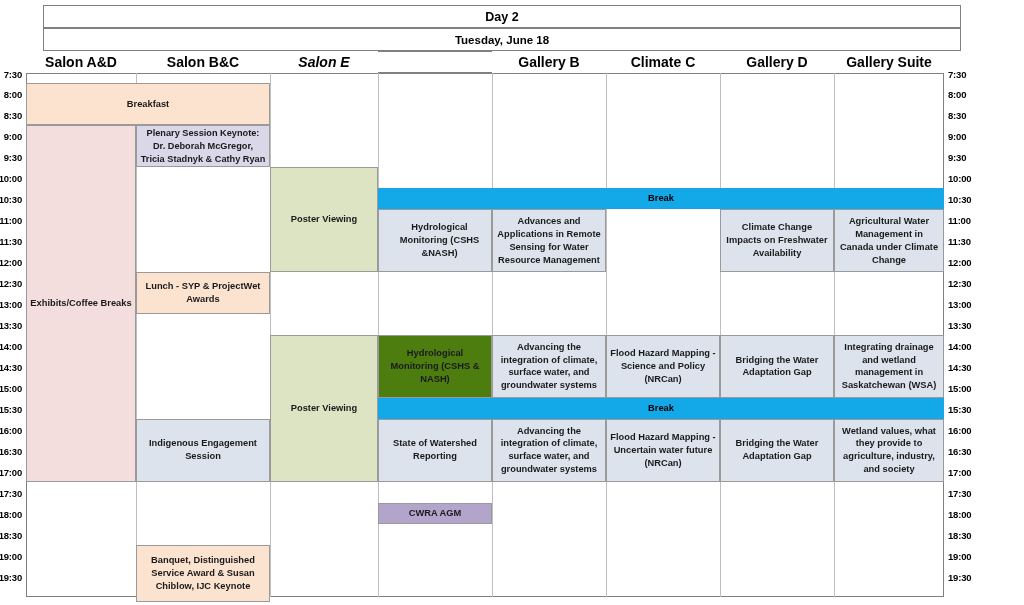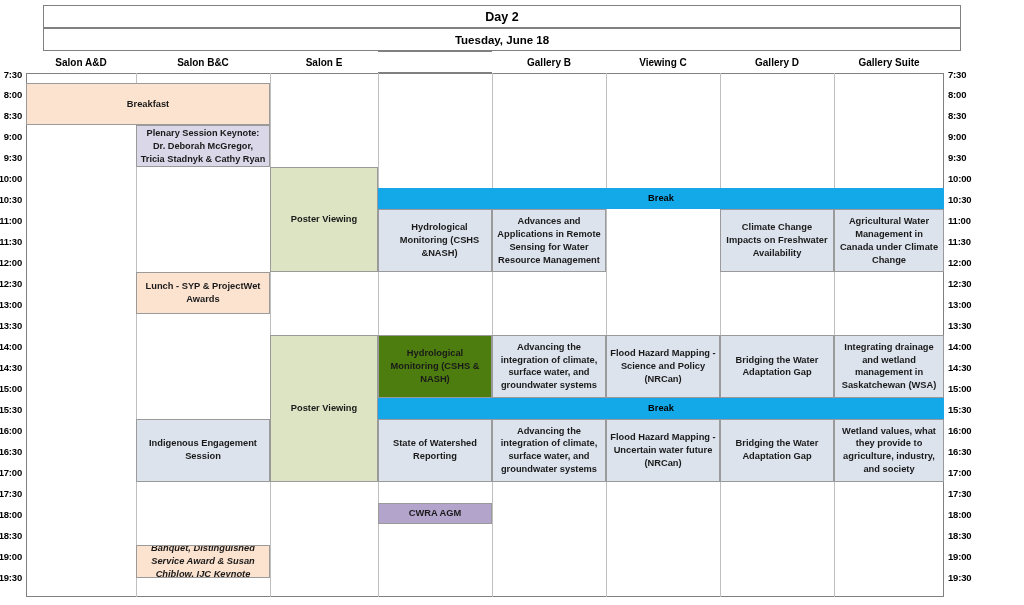--- a/index.html
+++ b/index.html
@@ -30,21 +30,21 @@
     margin-left: 17px;
   }
   .hdr-day { font-size: 12.5px; }
   .hdr-date { font-size: 11.5px; }
 
   .venue-hdr {
     display: flex; align-items: center; justify-content: center;
     background: #ffffff;
     border-left: 1px solid #ffffff;
     border-right: 1px solid #ffffff;
-    font-size: 10px;
+    font-size: 14px;
     font-weight: bold;
     color: #000000;
     text-align: center;
   }
   .venue-hdr-rule {
     border-top: 1px solid #808080;
     border-bottom: 1px solid #808080;
     background: transparent;
     pointer-events: none;
   }
@@ -98,24 +98,24 @@
 <div id="schedule">
 
   <div class="abs hdr-day" style="left:26px; top:5px; width:918px; height:23px;">Day 2</div>
 
   <div class="abs hdr-date" style="left:26px; top:28px; width:918px; height:23px;">Tuesday, June 18</div>
 
   <div class="abs venue-hdr-rule" style="left:26px; top:51px; width:918px; height:22px;"></div>
   <div class="abs" id="venue-headers" style="left:26px; top:51px; width:918px; height:22px;">
       <div class="venue-hdr abs" style="left: 0px; top: 0px; width: 110px; height: 22px;">Salon A&amp;D</div>
       <div class="venue-hdr abs" style="left: 110px; top: 0px; width: 134px; height: 22px;">Salon B&amp;C</div>
-      <div class="venue-hdr abs" style="left: 244px; top: 0px; width: 108px; height: 22px;">Salon E</div>
+      <div class="venue-hdr abs" style="left: 244px; top: 0px; width: 108px; height: 22px; font-style: italic;">Salon E</div>
       <div class="venue-hdr abs" style="left: 352px; top: 0px; width: 114px; height: 22px; margin-top: 37px;">Gallery A</div>
       <div class="venue-hdr abs" style="left: 466px; top: 0px; width: 114px; height: 22px;">Gallery B</div>
-      <div class="venue-hdr abs" style="left: 580px; top: 0px; width: 114px; height: 22px;">Viewing C</div>
+      <div class="venue-hdr abs" style="left: 580px; top: 0px; width: 114px; height: 22px;">Climate C</div>
       <div class="venue-hdr abs" style="left: 694px; top: 0px; width: 114px; height: 22px;">Gallery D</div>
       <div class="venue-hdr abs" style="left: 808px; top: 0px; width: 110px; height: 22px;">Gallery Suite</div>
     </div>
 
   <div class="abs" id="time-col-left" style="left:0px; top:73px; width:26px; height:524px;">
       <div class="time-label abs time-left" style="left: 0px; top: -9.48px; width: 26px; height: 20.96px;">7:30</div>
       <div class="time-label abs time-left" style="left: 0px; top: 11.48px; width: 26px; height: 20.96px;">8:00</div>
       <div class="time-label abs time-left" style="left: 0px; top: 32.44px; width: 26px; height: 20.96px;">8:30</div>
       <div class="time-label abs time-left" style="left: 0px; top: 53.4px; width: 26px; height: 20.96px;">9:00</div>
       <div class="time-label abs time-left" style="left: 0px; top: 74.36px; width: 26px; height: 20.96px;">9:30</div>
@@ -177,20 +177,23 @@
       <div class="col-div abs" style="left: 466px; top: 0px; width: 1px; height: 524px;"></div>
       <div class="col-div abs" style="left: 580px; top: 0px; width: 1px; height: 524px;"></div>
       <div class="col-div abs" style="left: 694px; top: 0px; width: 1px; height: 524px;"></div>
       <div class="col-div abs" style="left: 808px; top: 0px; width: 1px; height: 524px;"></div>
     </div>
 
   <div class="abs" id="events-layer" style="left:0px; top:0px; width:1024px; height:605px;">
       <div class="evt abs" style="left: 26px; top: 83.48px; width: 244px; height: 41.92px; background: rgb(252, 227, 208);">
         <span>Breakfast</span>
       </div>
+      <div class="evt abs" style="left: 26px; top: 125.4px; width: 110px; height: 356.32px; background: rgb(244, 222, 221);">
+        <span>Exhibits/Coffee Breaks</span>
+      </div>
       <div class="evt abs evt-plenary" style="left: 136px; top: 125.4px; width: 134px; height: 41.92px; background: rgb(217, 215, 232);">
         <span>Plenary Session Keynote: Dr. Deborah McGregor, Tricia Stadnyk &amp; Cathy Ryan</span>
       </div>
       <div class="evt abs" style="left: 270px; top: 167.32px; width: 108px; height: 104.8px; background: rgb(221, 228, 196);">
         <span>Poster Viewing</span>
       </div>
       <div class="evt abs evt-break" style="left: 378px; top: 188.28px; width: 566px; height: 20.96px; background: rgb(19, 168, 232);">
         <span>Break</span>
       </div>
       <div class="evt abs" style="left: 378px; top: 209.24px; width: 114px; height: 62.88px; background: rgb(220, 227, 237); padding-left: 12px;">
@@ -243,18 +246,18 @@
       </div>
       <div class="evt abs" style="left: 720px; top: 418.84px; width: 114px; height: 62.88px; background: rgb(220, 227, 237);">
         <span>Bridging the Water Adaptation Gap</span>
       </div>
       <div class="evt abs" style="left: 834px; top: 418.84px; width: 110px; height: 62.88px; background: rgb(220, 227, 237);">
         <span>Wetland values, what they provide to agriculture, industry, and society</span>
       </div>
       <div class="evt abs" style="left: 378px; top: 502.68px; width: 114px; height: 20.96px; background: rgb(179, 164, 204);">
         <span>CWRA AGM</span>
       </div>
-      <div class="evt abs" style="left: 136px; top: 544.6px; width: 134px; height: 33px; background: rgb(252, 227, 208); font-style: italic;">
+      <div class="evt abs" style="left: 136px; top: 544.6px; width: 134px; height: 57px; background: rgb(252, 227, 208);">
         <span>Banquet, Distinguished Service Award &amp; Susan Chiblow, IJC Keynote</span>
       </div>
     </div>
 
 </div>
 
 </body></html>

